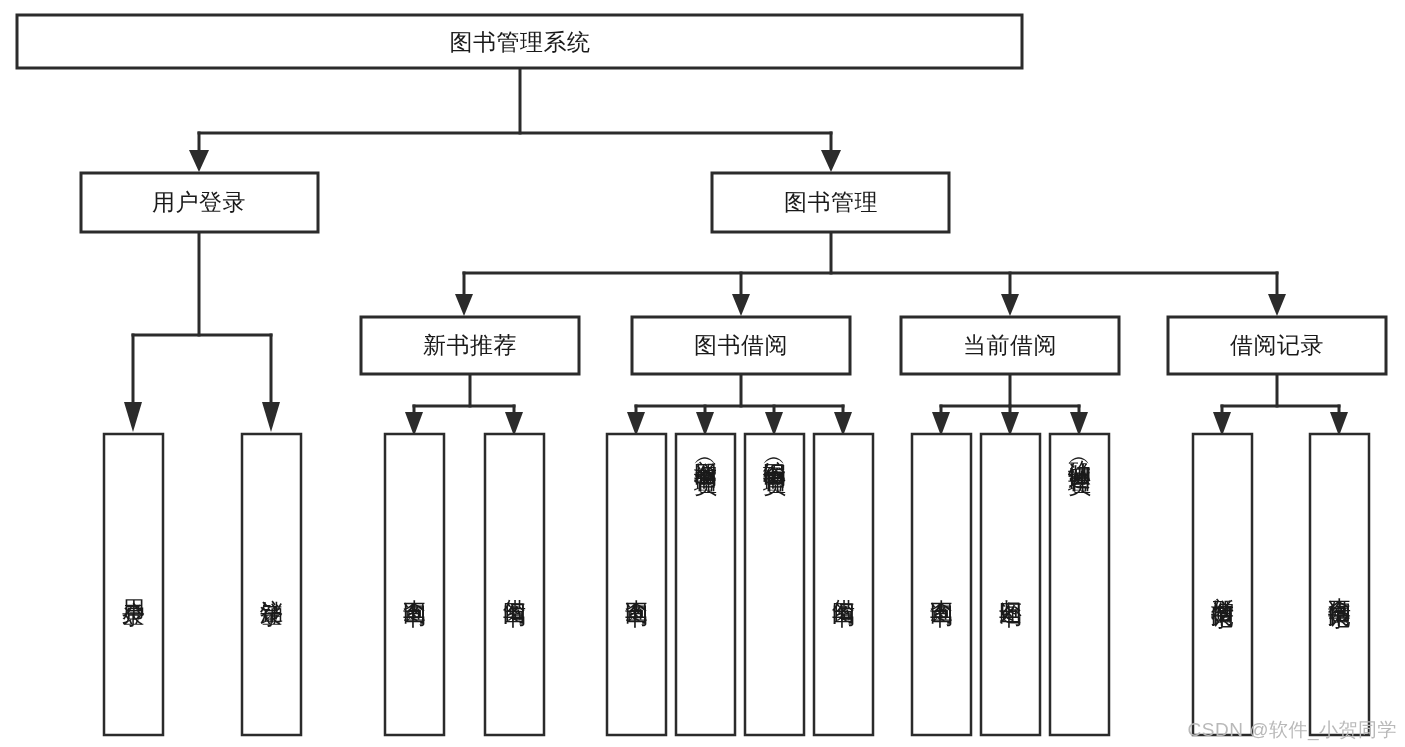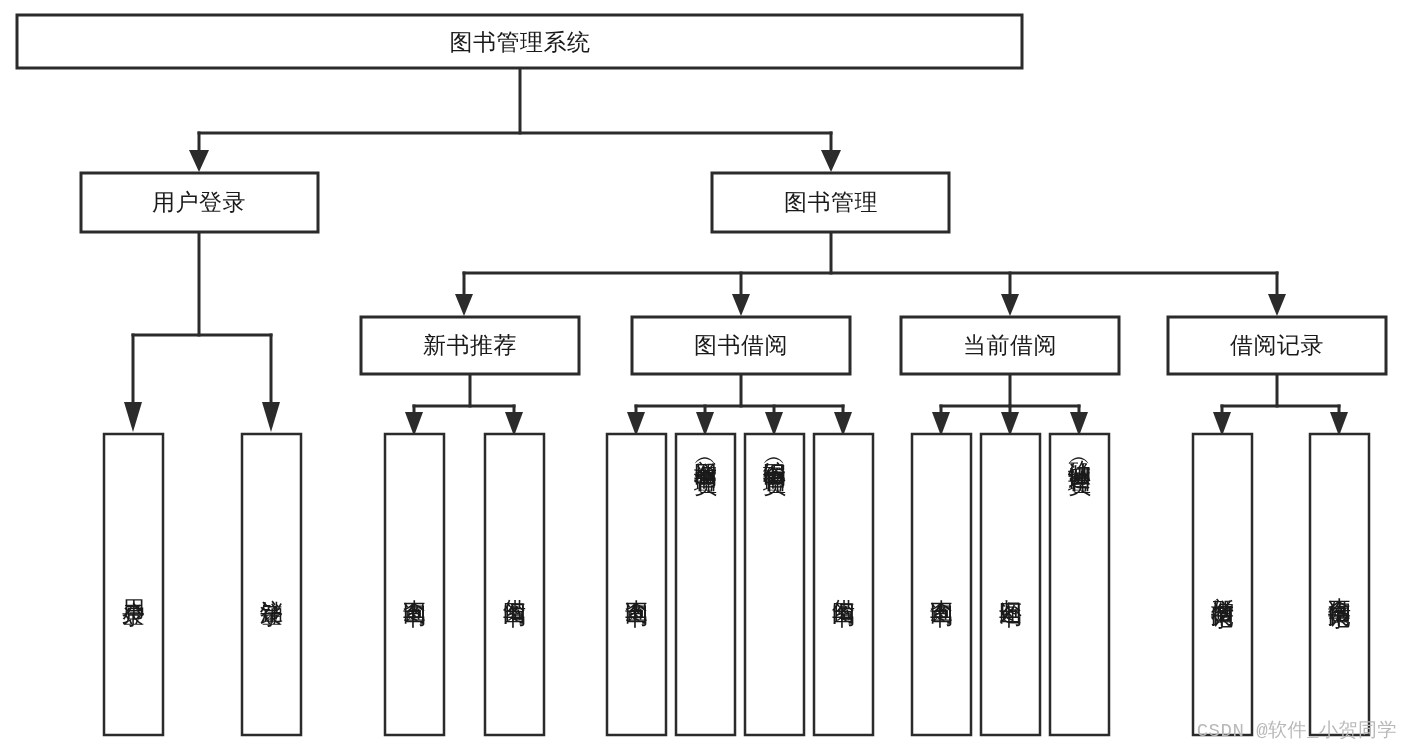--- a/index.html
+++ b/index.html
@@ -74,21 +74,21 @@
     position: absolute;
     display: flex;
     align-items: center;
     justify-content: center;
     box-sizing: border-box;
   }
   .watermark {
     position: absolute;
     right: 8px;
     bottom: 4px;
-    font-family: Liberation Mono, monospace;
+    font-family: Liberation Sans, sans-serif;
     font-size: 19px;
     color: #b9b9b9;
     letter-spacing: 0.5px;
     white-space: nowrap;
     user-select: none;
   }
 </style>
 </head>
 <body>
 

